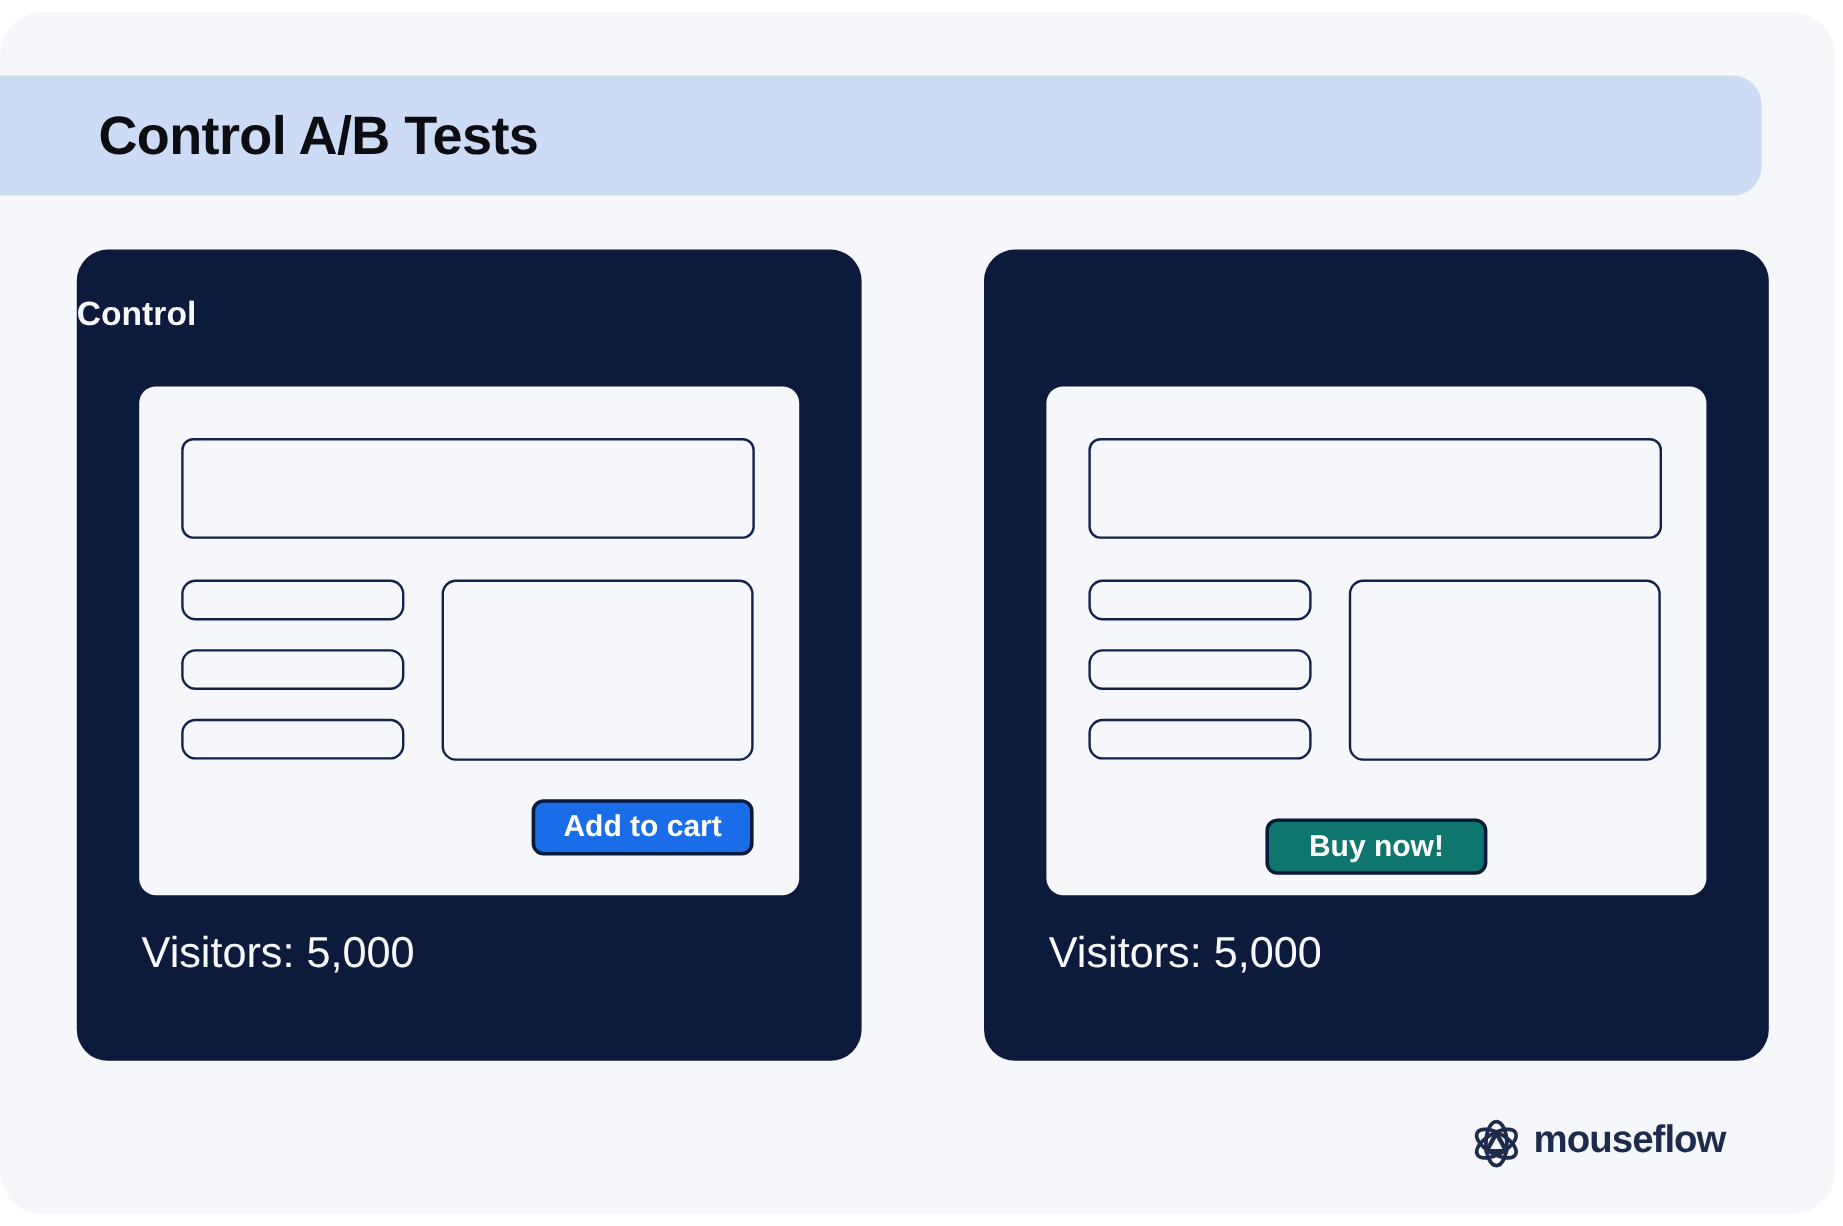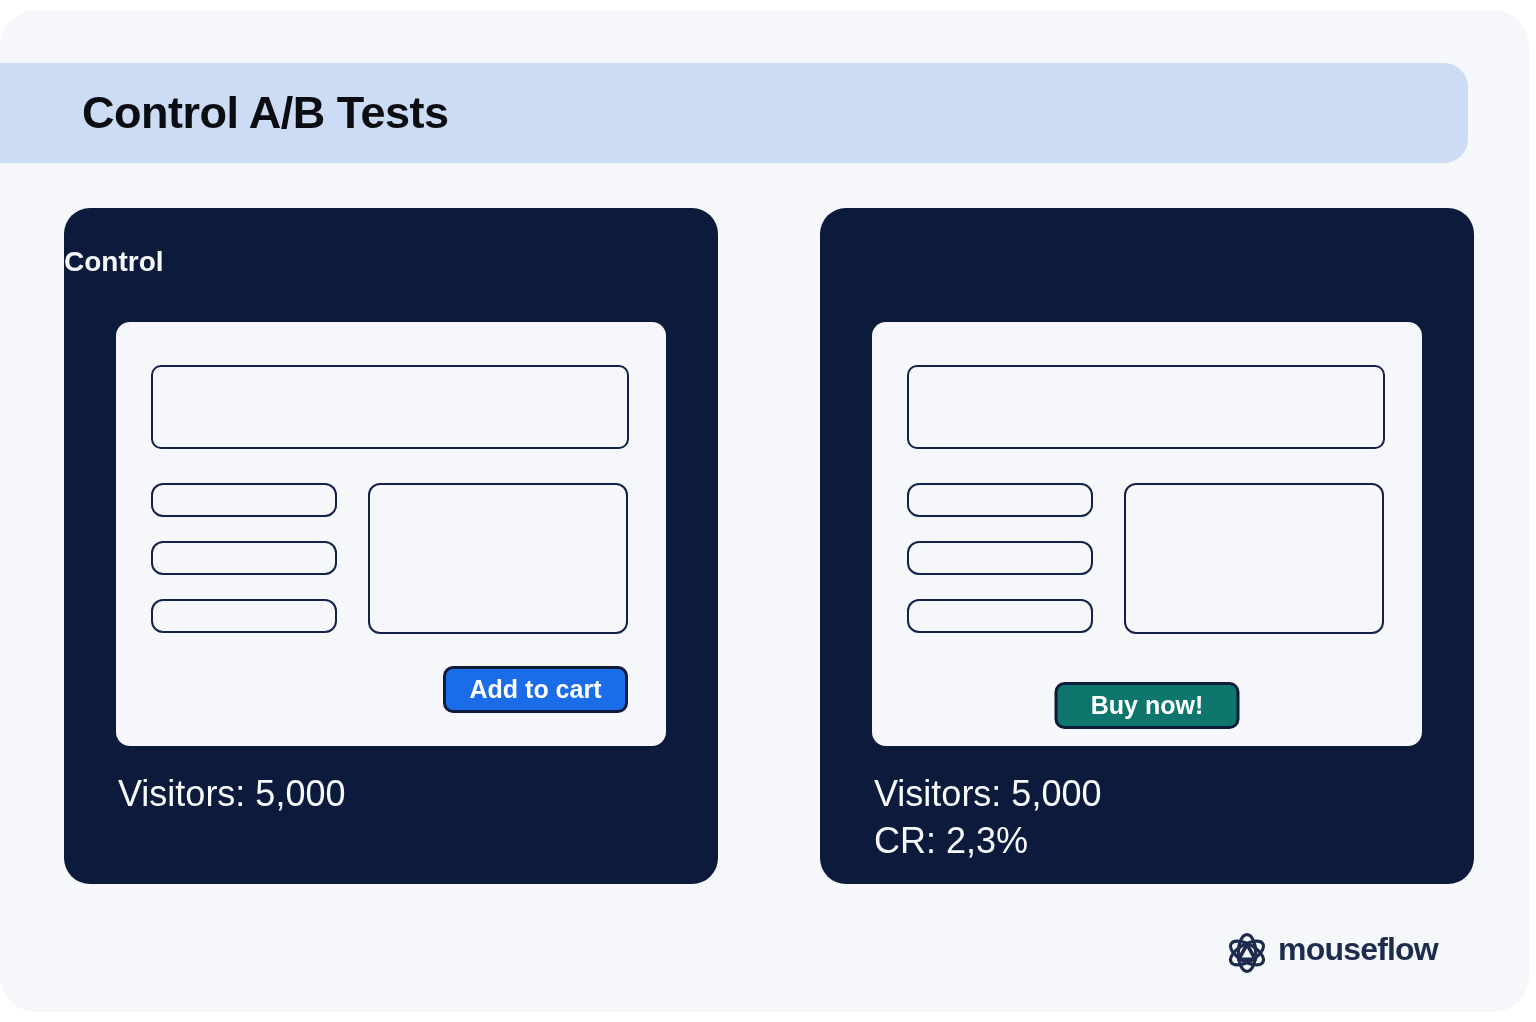--- a/index.html
+++ b/index.html
@@ -111,21 +111,20 @@
   <div class="mockup">
     <div class="wire hero-box"></div>
     <div class="wire small-box small-box-1"></div>
     <div class="wire small-box small-box-2"></div>
     <div class="wire small-box small-box-3"></div>
     <div class="wire right-box"></div>
     <div class="cta-button align-center" style="background: #0f766e; margin-top: 16px;">Buy now!</div>
   </div>
   <div class="stats">
     <div>Visitors: 5,000</div>
-    <div>CR: 2,3%</div>
   </div>
 </section>
 
 <div class="brand">
   <svg width="44" height="44" viewBox="0 0 48 48">
     <g fill="none" stroke="#1d2c4d" stroke-width="3.4">
       <ellipse cx="24" cy="24" rx="20" ry="9.5" transform="rotate(90 24 24)"></ellipse>
       <ellipse cx="24" cy="24" rx="20" ry="9.5" transform="rotate(30 24 24)"></ellipse>
       <ellipse cx="24" cy="24" rx="20" ry="9.5" transform="rotate(150 24 24)"></ellipse>
     </g>

